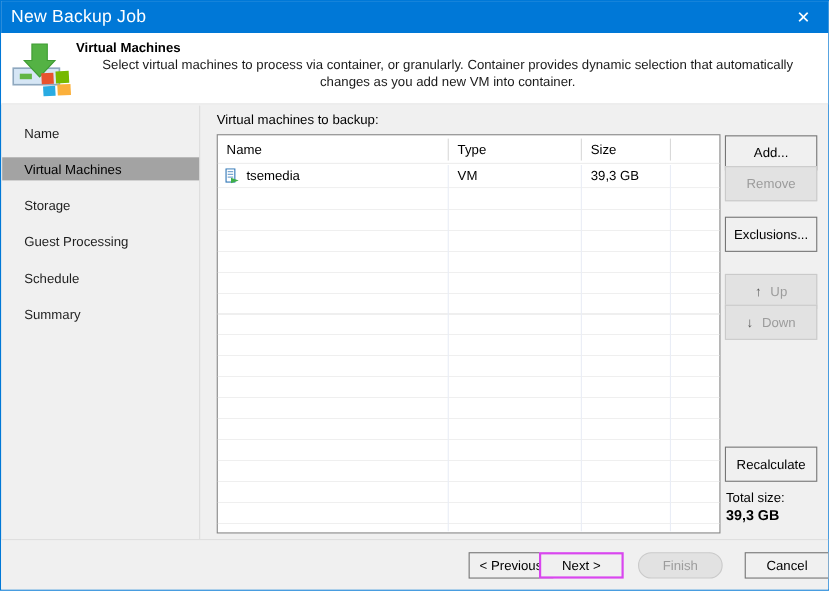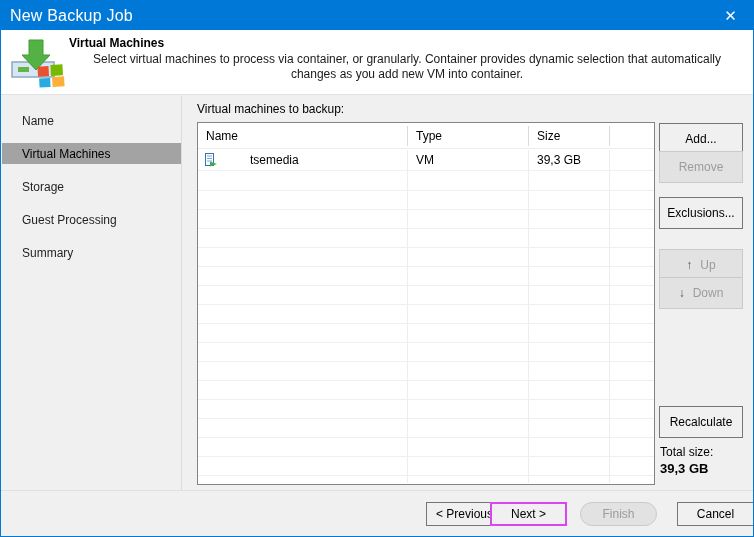--- a/index.html
+++ b/index.html
@@ -43,21 +43,21 @@
     position:absolute; left:196px; top:121px; width:458px; height:363px;
     background:#ffffff; border:1px solid #848484;
   }
   .thead { position:relative; height:26px; border-bottom:1px solid #ededed; }
   .th { position:absolute; top:0; height:26px; display:flex; align-items:center; font-size:12px; color:#000; padding-left:8px; }
   .th-name { left:0;   width:210px; }
   .th-type { left:210px; width:121px; }
   .th-size { left:331px; width:81px; }
   .th-sep { position:absolute; top:3px; height:20px; width:1px; background:#d9d9d9; }
   .row1 { position:relative; height:22px; display:flex; align-items:center; border-bottom:1px solid #f0f0f0; }
-  .cell-name { width:210px; display:flex; align-items:center; padding-left:6px; font-size:12px; color:#000;gap:26px; }
+  .cell-name { width:210px; display:flex; align-items:center; padding-left:6px; font-size:12px; color:#000; }
   .cell-name svg { margin-right:6px; }
   .cell-type { width:121px; padding-left:8px; font-size:12px; color:#000; }
   .cell-size { width:81px;  padding-left:8px; font-size:12px; color:#000; }
   .rows-area {
     position:absolute; left:0; top:49px; width:456px; height:312px;
     background:repeating-linear-gradient(to bottom, transparent 0px, transparent 18px, #efefef 18px, #efefef 19px);
   }
   .vline { position:absolute; top:27px; bottom:1px; width:1px; background:#e9edf6; }
   
   .btn {
@@ -121,20 +121,21 @@
     </div>
     <div class="htitle">Virtual Machines</div>
     <div class="hdesc">Select virtual machines to process via container, or granularly. Container provides dynamic selection that automatically changes as you add new VM into container.</div>
   </div>
 
   <div class="sidebar">
     <div class="nav-item">Name</div>
     <div class="nav-item selected">Virtual Machines</div>
     <div class="nav-item">Storage</div>
     <div class="nav-item">Guest Processing</div>
+    <div class="nav-item">Schedule</div>
     <div class="nav-item">Summary</div>
   </div>
 
   <div class="main-label">Virtual machines to backup:</div>
 
   <div class="table">
     <div class="thead">
       <div class="th th-name">Name</div>
       <div class="th th-type">Type</div>
       <div class="th th-size">Size</div>

